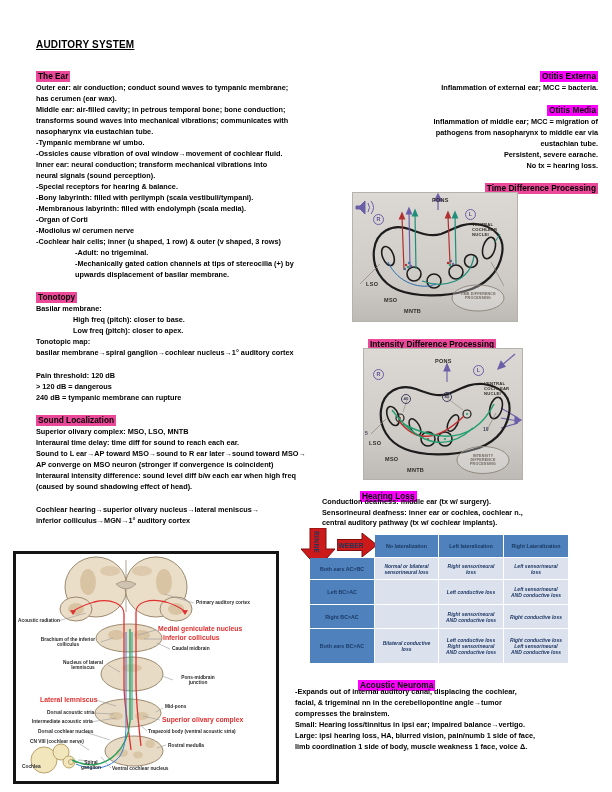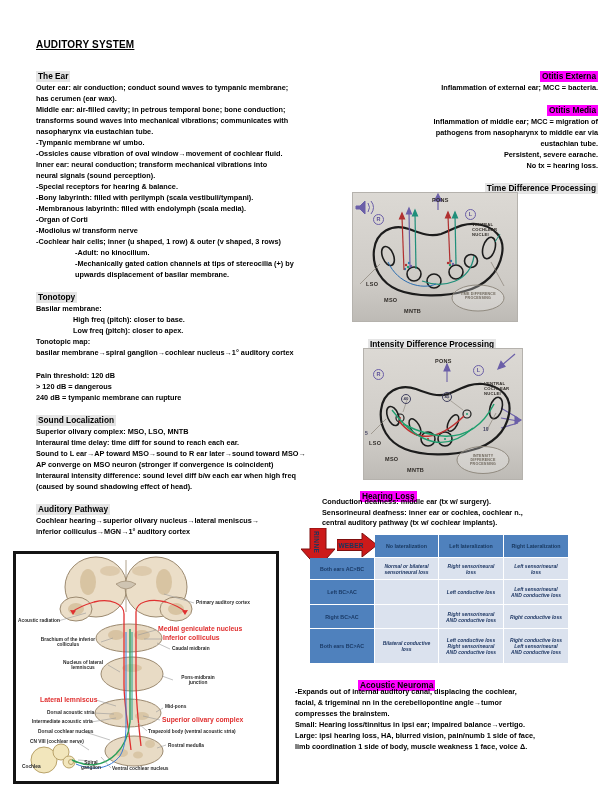--- a/index.html
+++ b/index.html
@@ -4,21 +4,21 @@
 <style>
   html,body{margin:0;padding:0;background:#888;}
   .page{position:relative;width:612px;height:792px;background:#ffffff;font-family:"Liberation Sans",sans-serif;overflow:hidden;margin:0 auto;}
   .title{position:absolute;left:36px;top:39px;font-size:10px;font-weight:bold;text-decoration:underline;letter-spacing:.2px;color:#000;}
   .col{position:absolute;font-size:7.3px;font-weight:bold;line-height:11px;color:#000;}
   .sec{margin-bottom:12px;}
   .line{height:11px;white-space:nowrap;}
   .ind{padding-left:39px;}
   .ind2{padding-left:37px;}
   .hl{display:inline-block;font-size:8.3px;padding:0 2px;line-height:11px;}
-  .y{background:#e5e5e5;}
+  .y{background:#ec4899;}
   .p{background:#ff00ff;}
   .abs{position:absolute;}
   
   .photo{position:absolute;background:linear-gradient(180deg,#dcd9d4 0%,#cecbc6 70%,#bdbab5 100%);box-shadow:0 0 0 1px #b5b2ad inset;}
   .photo svg{position:absolute;left:0;top:0;}
   .plabel{position:absolute;font-size:5.5px;font-weight:bold;color:#2e2a26;letter-spacing:.3px;line-height:5.8px;}
   .pl-small{font-size:4.2px;line-height:4.8px;letter-spacing:.2px;}
   .pl-bub{font-size:3.6px;line-height:4.2px;color:#6e675c;text-align:center;letter-spacing:.2px;}
   .circ{position:absolute;width:9px;height:9px;border:1px solid #6b5fa8;border-radius:50%;color:#5b4f98;font-size:5.5px;line-height:9px;text-align:center;font-weight:bold;}
   .circ-sm{position:absolute;width:8px;height:8px;border:.8px solid #3f3f5e;border-radius:50%;color:#32324e;font-size:4.3px;line-height:8px;text-align:center;font-weight:bold;}
@@ -56,23 +56,23 @@
       <div class="line">transforms sound waves into mechanical vibrations; communicates with</div>
       <div class="line">nasopharynx via eustachian tube.</div>
       <div class="line">-Tympanic membrane w/ umbo.</div>
       <div class="line">-Ossicles cause vibration of oval window→movement of cochlear fluid.</div>
       <div class="line">Inner ear: neural conduction; transform mechanical vibrations into</div>
       <div class="line">neural signals (sound perception).</div>
       <div class="line">-Special receptors for hearing &amp; balance.</div>
       <div class="line">-Bony labyrinth: filled with perilymph (scala vestibuli/tympani).</div>
       <div class="line">-Membranous labyrinth: filled with endolymph (scala media).</div>
       <div class="line">-Organ of Corti</div>
-      <div class="line">-Modiolus w/ transform nerve</div>
+      <div class="line">-Modiolus w/ cerumen nerve</div>
       <div class="line">-Cochlear hair cells; inner (u shaped, 1 row) &amp; outer (v shaped, 3 rows)</div>
-      <div class="line ind">-Adult: no kinocilium.</div>
+      <div class="line ind">-Adult: no trigeminal.</div>
       <div class="line ind">-Mechanically gated cation channels at tips of stereocilia (+) by</div>
       <div class="line ind">upwards displacement of basilar membrane.</div>
     </div>
     <div class="sec">
       <div class="line"><span class="hl y">Tonotopy</span></div>
       <div class="line">Basilar membrane:</div>
       <div class="line ind2">High freq (pitch): closer to base.</div>
       <div class="line ind2">Low freq (pitch): closer to apex.</div>
       <div class="line">Tonotopic map:</div>
       <div class="line">basilar membrane→spiral ganglion→cochlear nucleus→1° auditory cortex</div>
@@ -85,21 +85,20 @@
     <div class="sec">
       <div class="line"><span class="hl y">Sound Localization</span></div>
       <div class="line">Superior olivary complex: MSO, LSO, MNTB</div>
       <div class="line">Interaural time delay: time diff for sound to reach each ear.</div>
       <div class="line">Sound to L ear→AP toward MSO→sound to R ear later→sound toward MSO→</div>
       <div class="line">AP converge on MSO neuron (stronger if convergence is coincident)</div>
       <div class="line">Interaural intensity difference: sound level diff b/w each ear when high freq</div>
       <div class="line">(caused by sound shadowing effect of head).</div>
     </div>
     <div class="sec">
-      <div class="line"><span class="hl y">Auditory Pathway</span></div>
       <div class="line">Cochlear hearing→superior olivary nucleus→lateral meniscus→</div>
       <div class="line">inferior colliculus→MGN→1° auditory cortex</div>
     </div>
   </div>
 
   <div class="col" style="left:368px;top:71px;width:230px;text-align:right;">
     <div class="sec">
       <div class="line"><span class="hl p">Otitis Externa</span></div>
       <div class="line">Inflammation of external ear; MCC = bacteria.</div>
     </div>

